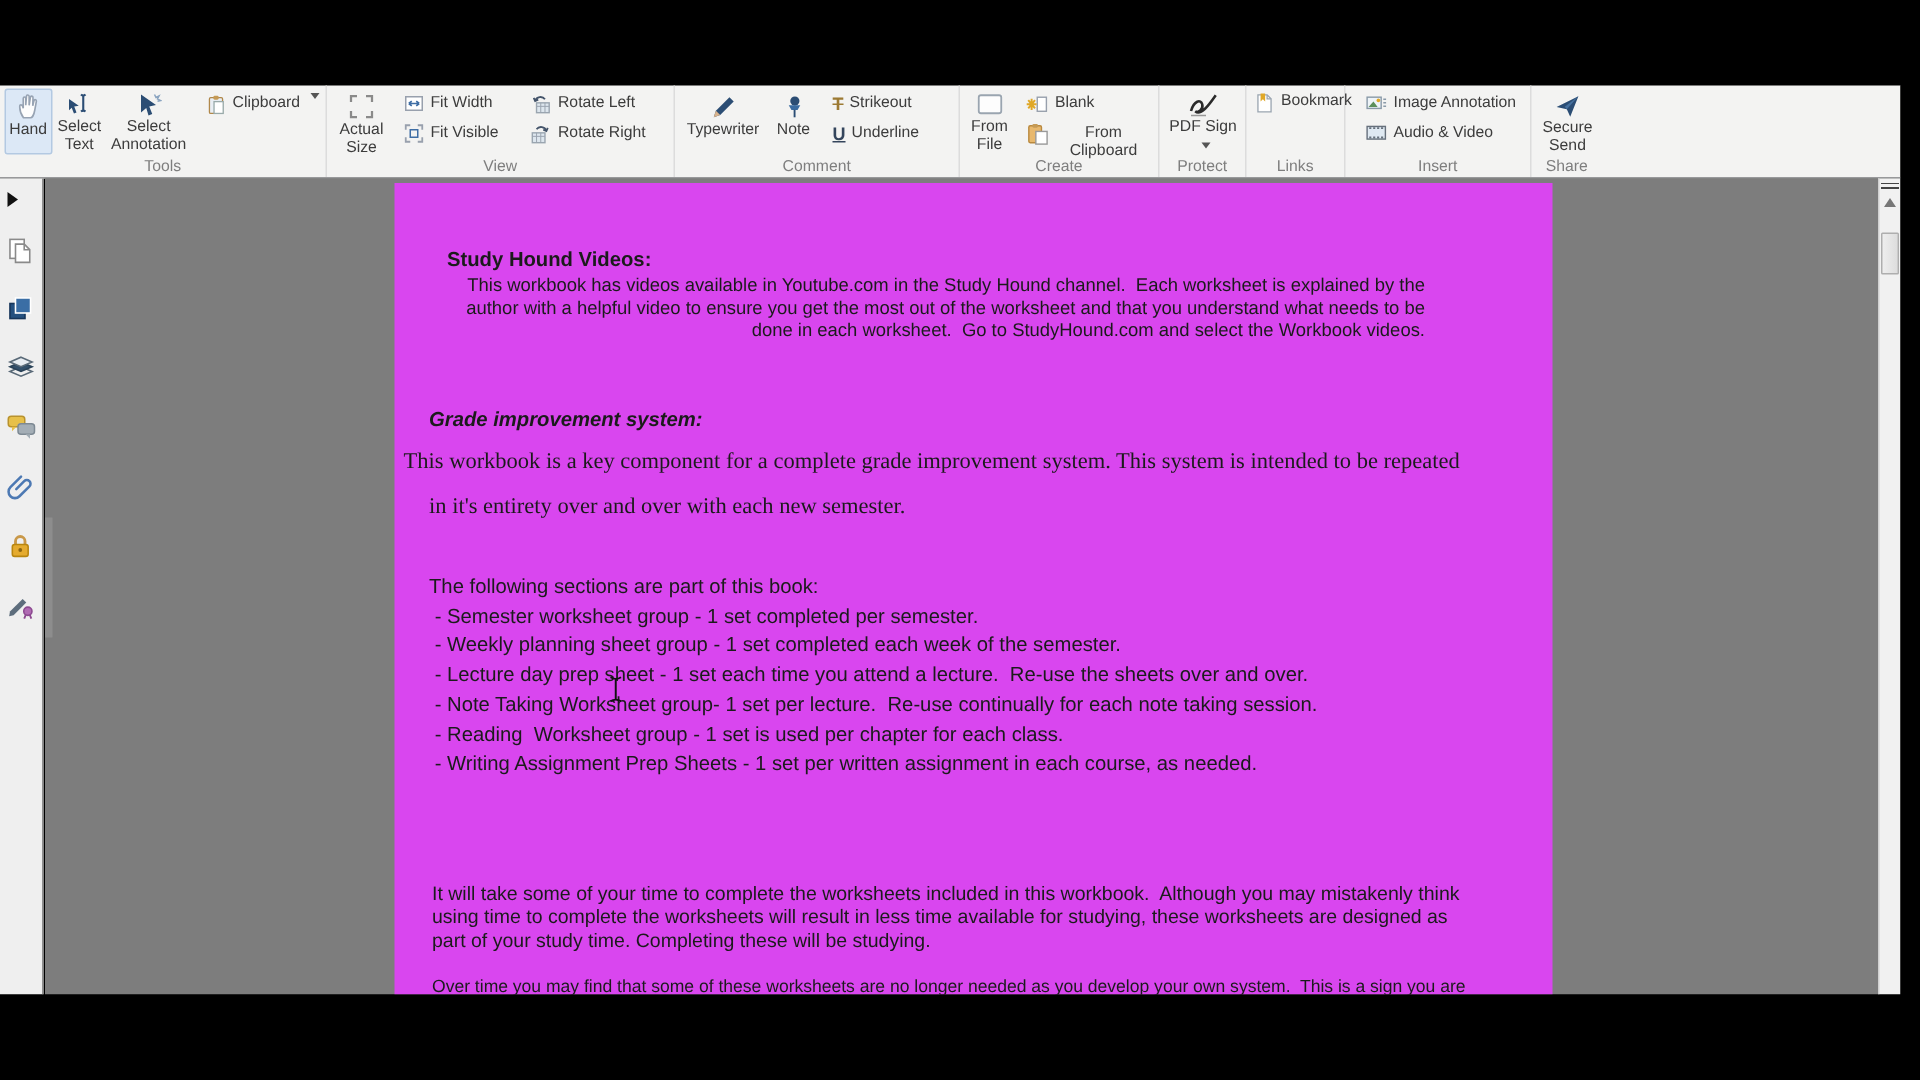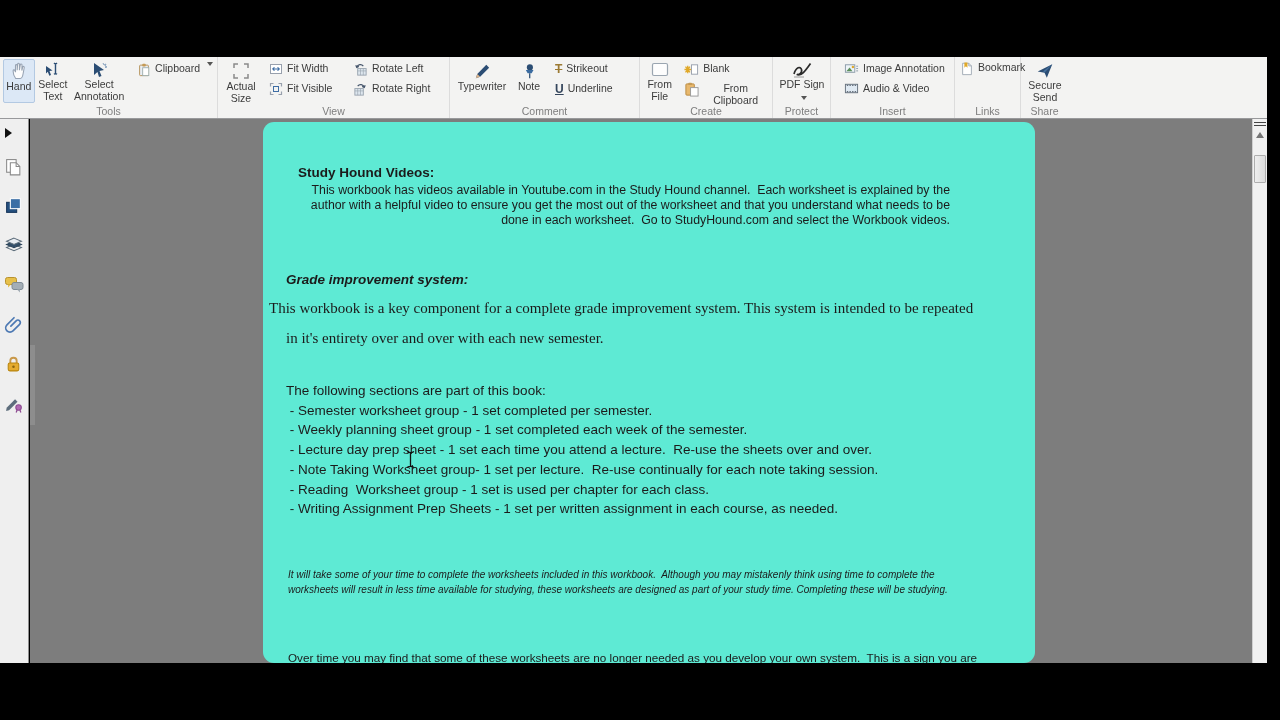--- a/index.html
+++ b/index.html
@@ -34,29 +34,29 @@
 
   
   .sidebar { position:absolute; left:0; top:119px; width:29px; height:544px;
              background:#efefef; border-right:1px solid #8f8f8f; }
   .side-ic { position:absolute; left:4px; width:21px; height:20px; background:transparent;
              border:none; cursor:default; }
   .docarea { position:absolute; left:30px; top:119px; width:1222px; height:544px; background:#7d7d7d; }
   .panel-handle { position:absolute; left:0; top:226px; width:5px; height:80px; background:#8d8d8d; }
 
   .pagecanvas { position:absolute; left:233px; top:3px; width:772px; height:541px;
-                background:#5eead4; color:#1b1b1b; overflow:hidden;border-radius:11px; }
+                background:#d946ef; color:#1b1b1b; overflow:hidden; }
   .pre { white-space:pre-wrap; }
   .h1   { position:absolute; left:35px; top:43px;  font-size:13.5px; font-weight:bold; }
   .p1   { position:absolute; left:35px; top:61px;  width:652px; font-size:12.3px; line-height:15px;text-align:right; }
   .h2   { position:absolute; left:23px; top:150px; font-size:13.5px; font-weight:bold; font-style:italic; }
   .p2a  { position:absolute; left:6px; top:178px; font-family:"Liberation Serif",serif; font-size:15px; }
   .p2b  { position:absolute; left:23px; top:208px; font-family:"Liberation Serif",serif; font-size:15px; }
   .list { position:absolute; left:23px; top:259px; width:700px; font-size:13.5px; line-height:19.7px; }
-  .p3   { position:absolute; left:25px; top:445px; width:695px; font-size:10px; line-height:15.4px;font-style:italic; }
+  .p3   { position:absolute; left:25px; top:466px; width:695px; font-size:13px; line-height:15.4px; }
   .p4   { position:absolute; left:25px; top:528px; width:695px; font-size:11.7px; line-height:15.4px; }
 
   .cursor { position:absolute; left:375px; top:331px; width:11px; height:19px; }
 
   
   .scrollbar { position:absolute; left:1252px; top:119px; width:15px; height:544px;
                background:#f1f1f1; border-left:1px solid #cfcfcf; }
   .sb-split { position:absolute; left:1px; top:1px; width:12px; height:9px; border:none;
               background:linear-gradient(#f1f1f1 0 2px,#444 2px 3px,#f1f1f1 3px 5px,#444 5px 6px,#f1f1f1 6px 100%); cursor:default; }
   .sb-up { position:absolute; left:2px; top:13px; width:0; height:0; border-left:4px solid transparent;
@@ -244,58 +244,58 @@
           <svg width="22" height="18" viewBox="0 0 22 18">
               <path d="M3 13 C5 6 9.5 5 10.5 8.5 C11.5 12 7.5 14.5 5.8 13.2 C9.5 16.5 15 9 19.5 2.5" stroke="#2a2a2a" stroke-width="1.7" fill="none"></path>
               <path d="M3 16 H13" stroke="#999" stroke-width="1"></path>
             </svg>
         </span>
         <span class="blabel"><span>PDF Sign</span><span class="caret"></span></span>
       </button>
       <span class="glabel">Protect</span>
     </div>
 
-    <div class="group" style="width:124px">
-      <div class="smallcol" style="margin-left:8px">
-        <button class="smallbtn">
-          <span>
-            <svg width="15" height="14" viewBox="0 0 16 14">
-                <rect x="1.5" y="2.5" width="10" height="8" fill="#eef4f8" stroke="#8a9aa8"></rect>
-                <path d="M2.5 9.5 L6 5.5 L9 9.5 Z" fill="#5b8f5b"></path>
-                <circle cx="9.5" cy="4.8" r="1.3" fill="#e0a827"></circle>
-                <path d="M13 4 h2 M13 6.5 h2 M13 9 h2" stroke="#8a9aa8" stroke-width="1"></path>
-              </svg>
-          </span>
-          <span>Image Annotation</span>
-        </button>
-        <button class="smallbtn">
-          <span>
-            <svg width="15" height="13" viewBox="0 0 16 13">
-                <rect x="1.5" y="2" width="13" height="9" fill="#dfe9f2" stroke="#66707c"></rect>
-                <path d="M3 3.2 h10 M3 9.8 h10" stroke="#66707c" stroke-width="1.4" stroke-dasharray="1.5 1.3"></path>
-              </svg>
-          </span>
-          <span>Audio &amp; Video</span>
-        </button>
-      </div>
-      <span class="glabel">Insert</span>
-    </div>
-
     <div class="group" style="width:66px; padding-top:4px">
       <button class="smallbtn">
         <span>
           <svg width="14" height="15" viewBox="0 0 16 16">
               <path d="M3 2 H10 L13 5 V15 H3 Z" fill="#fff" stroke="#9aa5b0"></path>
               <path d="M10 2 V5 H13" fill="none" stroke="#9aa5b0"></path>
               <path d="M5 1 h3.5 v6 l-1.75-1.6 L5 7 Z" fill="#e0a827"></path>
             </svg>
         </span>
         <span>Bookmark</span>
       </button>
       <span class="glabel">Links</span>
+    </div>
+
+    <div class="group" style="width:124px">
+      <div class="smallcol" style="margin-left:8px">
+        <button class="smallbtn">
+          <span>
+            <svg width="15" height="14" viewBox="0 0 16 14">
+                <rect x="1.5" y="2.5" width="10" height="8" fill="#eef4f8" stroke="#8a9aa8"></rect>
+                <path d="M2.5 9.5 L6 5.5 L9 9.5 Z" fill="#5b8f5b"></path>
+                <circle cx="9.5" cy="4.8" r="1.3" fill="#e0a827"></circle>
+                <path d="M13 4 h2 M13 6.5 h2 M13 9 h2" stroke="#8a9aa8" stroke-width="1"></path>
+              </svg>
+          </span>
+          <span>Image Annotation</span>
+        </button>
+        <button class="smallbtn">
+          <span>
+            <svg width="15" height="13" viewBox="0 0 16 13">
+                <rect x="1.5" y="2" width="13" height="9" fill="#dfe9f2" stroke="#66707c"></rect>
+                <path d="M3 3.2 h10 M3 9.8 h10" stroke="#66707c" stroke-width="1.4" stroke-dasharray="1.5 1.3"></path>
+              </svg>
+          </span>
+          <span>Audio &amp; Video</span>
+        </button>
+      </div>
+      <span class="glabel">Insert</span>
     </div>
 
     <div class="group" style="width:47px; border-right:none">
       <button class="bigbtn" style="width:44px">
         <span class="ic">
           <svg width="20" height="19" viewBox="0 0 22 20">
               <path d="M3 11 L19 3 L13 18 L10.5 12.5 Z" fill="#2b4d74"></path>
               <path d="M10.5 12.5 L19 3 L9 10.8 Z" fill="#46719f"></path>
             </svg>
         </span>

